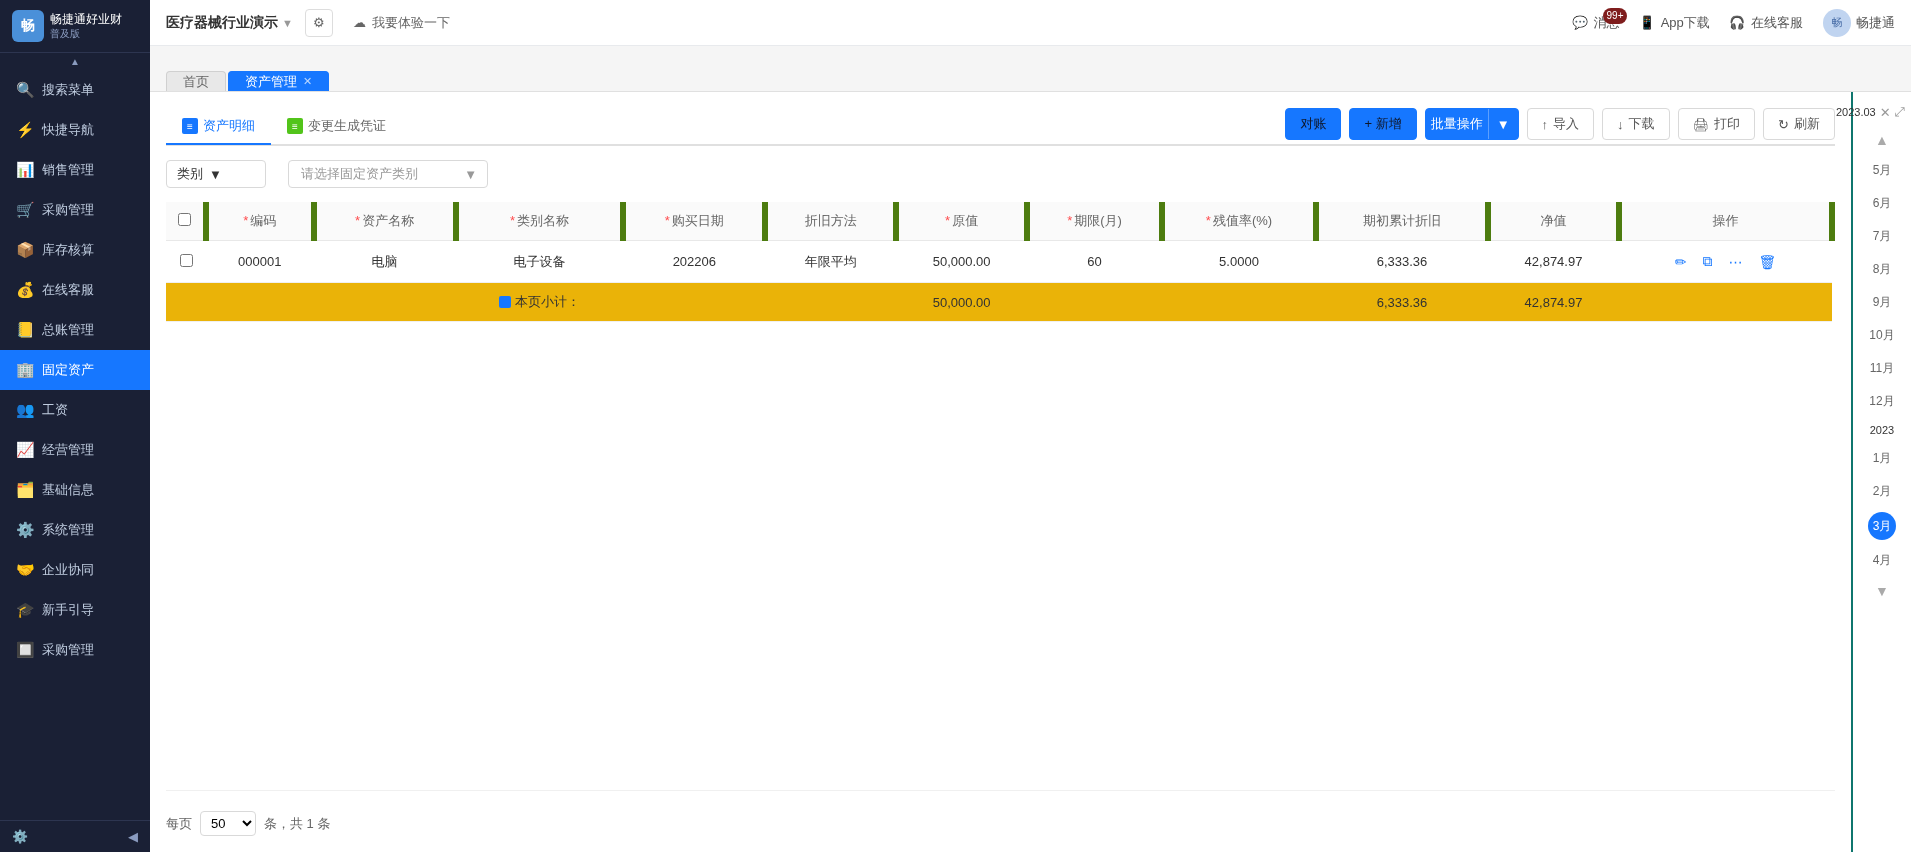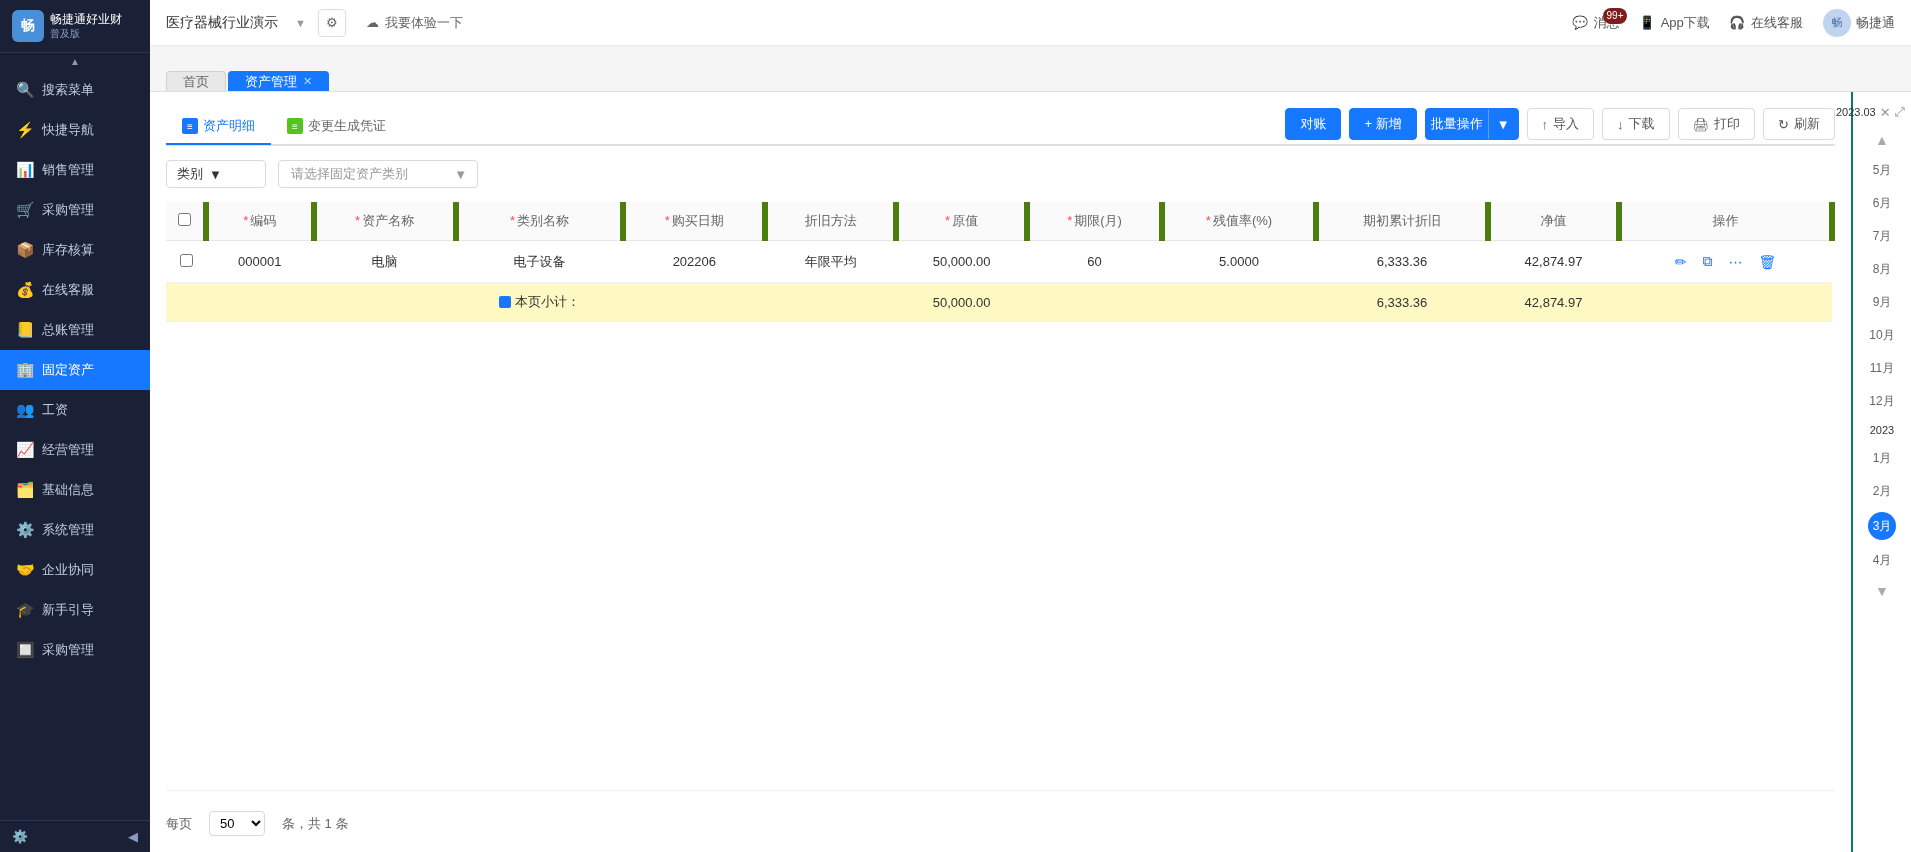--- a/index.html
+++ b/index.html
@@ -90,24 +90,25 @@
       border-bottom: 1px solid #e8eaed;
       display: flex;
       align-items: center;
       padding: 0 16px;
       gap: 12px;
       flex-shrink: 0;
     }
     .topbar-company {
       display: flex;
       align-items: center;
-      gap: 17px;
+      gap: 4px;
       font-size: 14px;
       color: #333;
       cursor: pointer;
+      font-weight: bold;
     }
     .topbar-company .arrow { color: #999; font-size: 11px; }
     .topbar-gear {
       width: 28px;
       height: 28px;
       border-radius: 4px;
       border: 1px solid #ddd;
       display: flex;
       align-items: center;
       justify-content: center;
@@ -266,21 +267,21 @@
       gap: 10px;
     }
     .toolbar-left {
       display: flex;
       align-items: center;
       gap: 10px;
     }
     .filter-group {
       display: flex;
       align-items: center;
-      gap: 12px;
+      gap: 22px;
     }
     .filter-select {
       display: flex;
       align-items: center;
       border: 1px solid #d9d9d9;
       border-radius: 4px;
       padding: 4px 10px;
       font-size: 13px;
       color: #333;
       cursor: pointer;
@@ -305,21 +306,21 @@
     .btn {
       padding: 6px 14px;
       border-radius: 4px;
       font-size: 13px;
       cursor: pointer;
       border: 1px solid transparent;
       display: flex;
       align-items: center;
       gap: 5px;
     }
-    .btn-primary { background: #1677ff; color: #ffffff; border-color: #1677ff; }
+    .btn-primary { background: #1677ff; color: #0f172a; border-color: #1677ff; }
     .btn-default { background: #fff; color: #555; border-color: #d9d9d9; }
     .btn-dropdown {
       background: #1677ff;
       color: #fff;
       border-color: #1677ff;
       display: flex;
       align-items: center;
       gap: 0;
       padding: 0;
     }
@@ -345,42 +346,42 @@
       white-space: nowrap;
     }
     .asset-table th .required { color: #ff4d4f; margin-right: 2px; }
     .asset-table td {
       padding: 10px 12px;
       border-bottom: 1px solid #f0f0f0;
       text-align: center;
       color: #333;
     }
     .asset-table .subtotal-row {
-      background: #fef9c3;
+      background: #eab308;
     }
     .asset-table .subtotal-row td { color: #333; }
     .checkbox-col { width: 40px; }
     .actions { display: flex; gap: 8px; justify-content: center; }
     .action-btn {
       color: #1677ff;
       cursor: pointer;
       font-size: 14px;
       padding: 2px 4px;
       background: none;
       border: none;
     }
 
     
     .pagination {
       margin-top: auto;
       padding-top: 20px;
       border-top: 1px solid #f0f0f0;
       display: flex;
       align-items: center;
-      gap: 17px;
+      gap: 8px;
       font-size: 13px;
       color: #666;
     }
     .page-size-select {
       border: 1px solid #d9d9d9;
       border-radius: 4px;
       padding: 3px 6px;
       font-size: 13px;
       background: #fff;
     }

